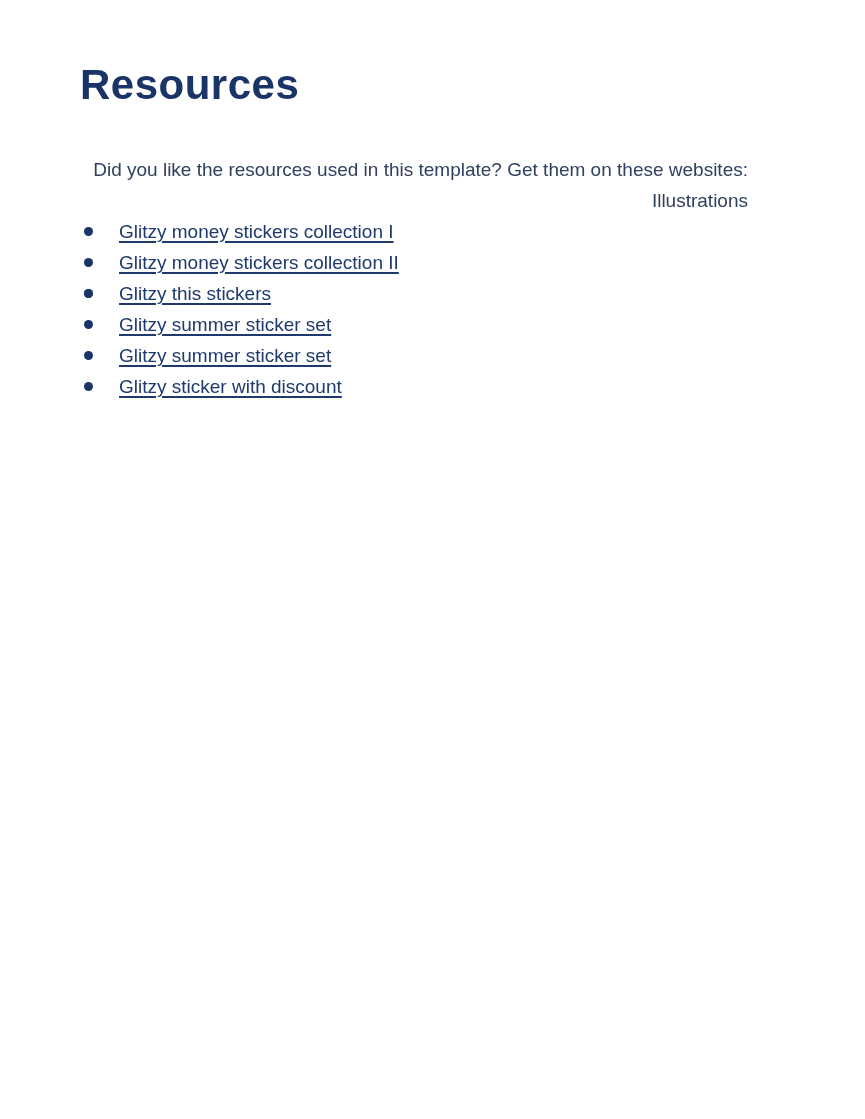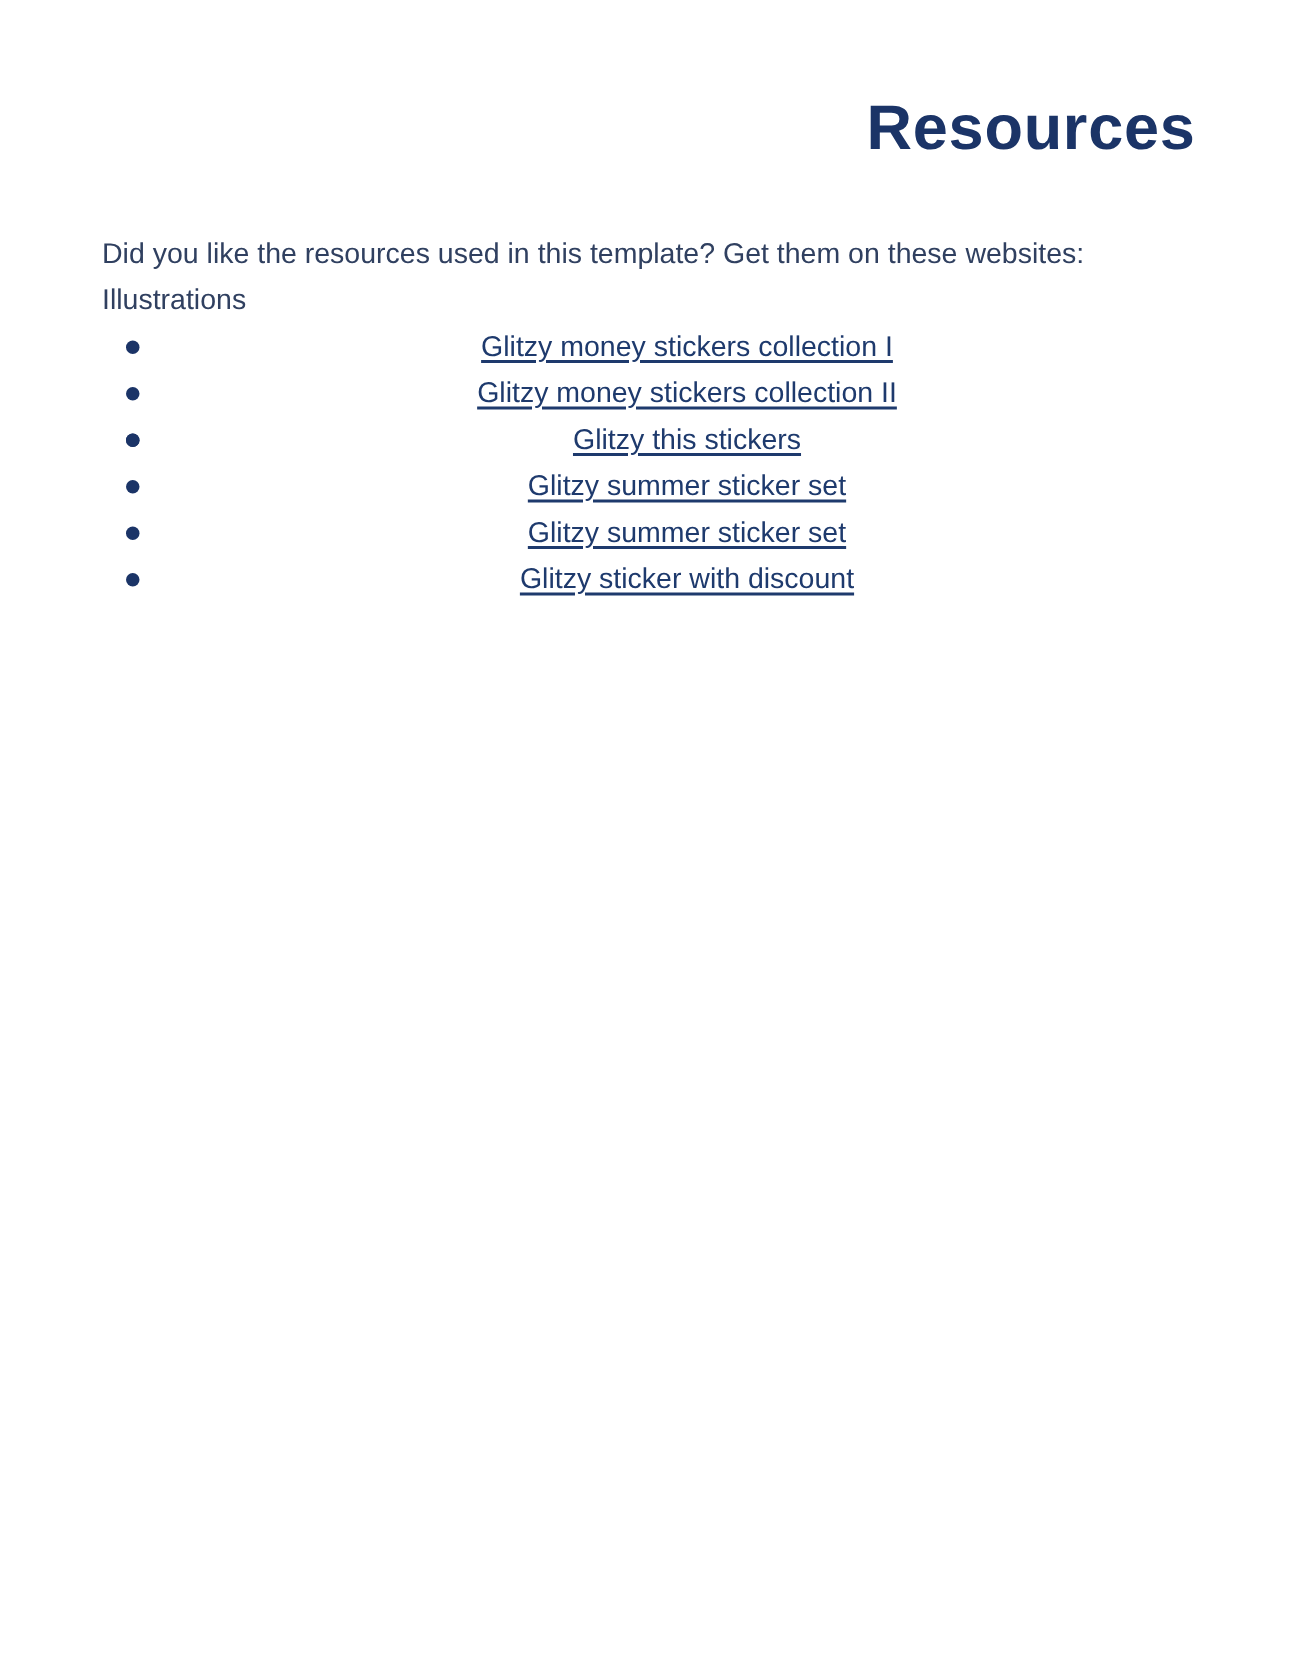--- a/index.html
+++ b/index.html
@@ -16,46 +16,45 @@
     background: var(--background);
     font-family: "Liberation Sans", sans-serif;
     overflow: hidden;
   }
   .page {
     width: 100%;
     height: 100%;
     padding: 60px 68px;
   }
   .page-title {
-    margin: 0 0 44px 0;
+    margin: 0 0 44px 12px;
     font-size: 42px;
     line-height: 50px;
     font-weight: 700;
     letter-spacing: 0.5px;
     color: var(--heading);
-    text-align: right;
   }
   .body-text {
     margin: 0;
     font-size: 19px;
     line-height: 31px;
     color: var(--body);
     max-width: 680px;
+    text-align: right;
   }
   .link-list {
     list-style: none;
     margin: 0;
     padding: 0;
   }
   .link-list li {
     position: relative;
     padding-left: 51px;
     font-size: 19px;
     line-height: 31px;
-    text-align: center;
   }
   .bullet-dot {
     position: absolute;
     left: 16px;
     top: 11px;
     width: 9px;
     height: 9px;
     border-radius: 50%;
     background: var(--heading);
   }

